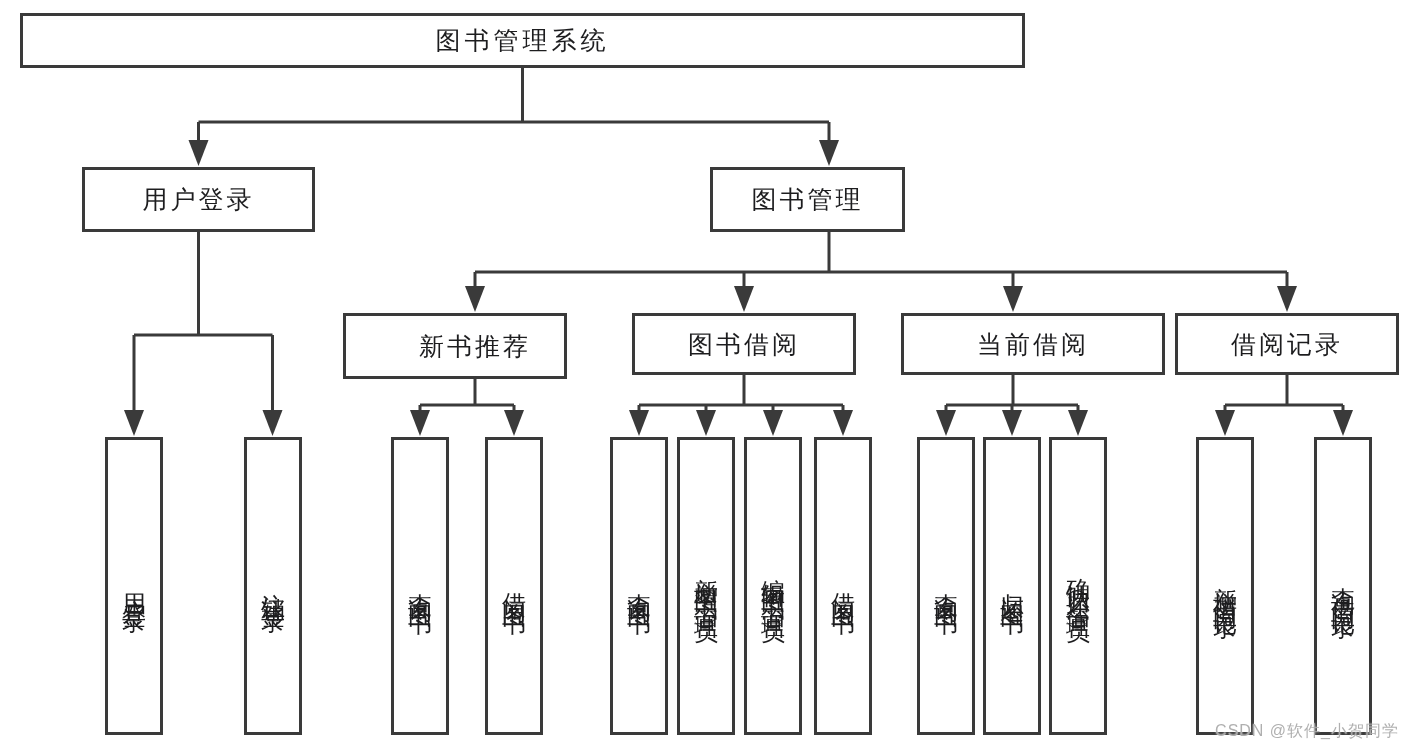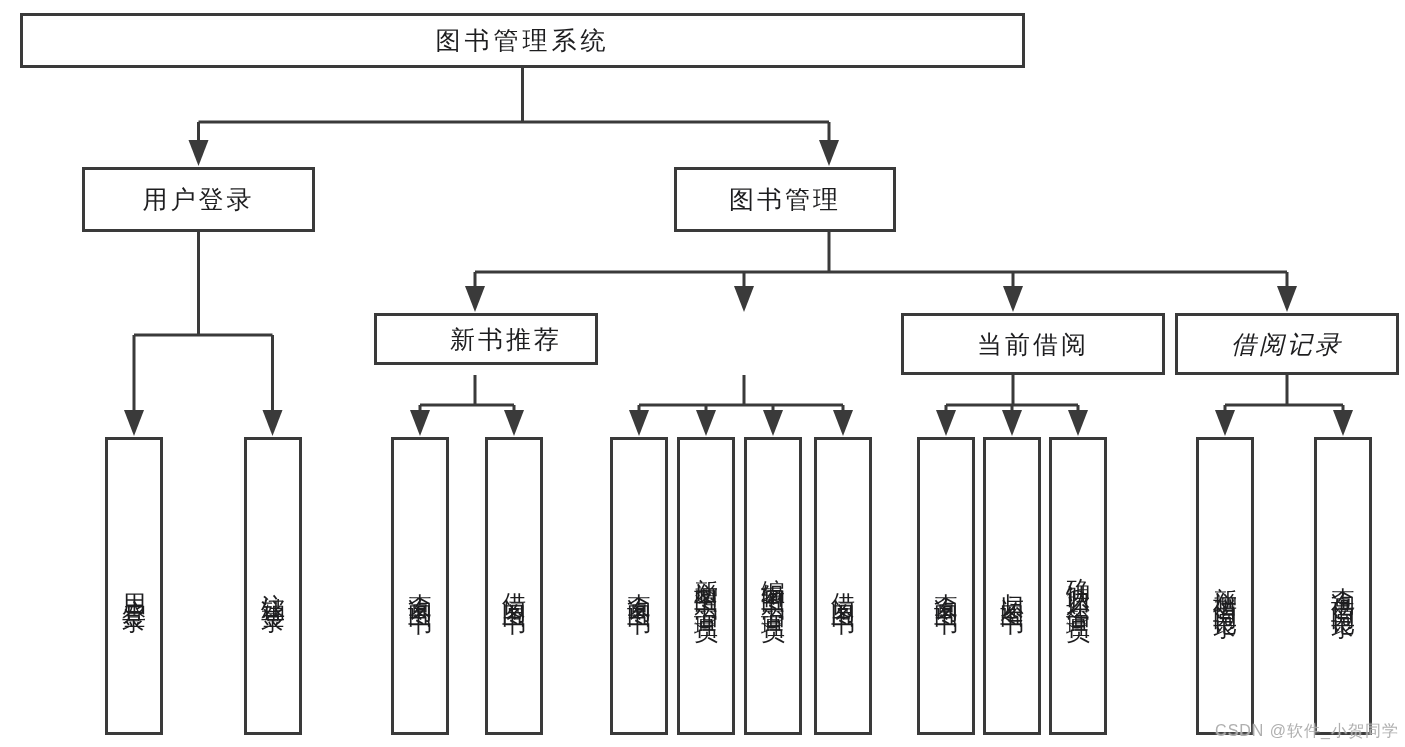--- a/index.html
+++ b/index.html
@@ -71,25 +71,26 @@
     <g>
       <path d="M1287 375 L1287 405 M1225 405 L1343 405 M1225 405 L1225 412 M1343 405 L1343 412"></path>
       <polygon points="1215,410 1235,410 1225,436"></polygon>
       <polygon points="1333,410 1353,410 1343,436"></polygon>
     </g>
   </svg>
 
   <div class="box root-box" style="left:20px;top:13px;width:1005px;height:55px;">图书管理系统</div>
 
   <div class="box h-box" style="left:82px;top:167px;width:233px;height:65px;">用户登录</div>
-  <div class="box h-box" style="left:674px;top:167px;width:222px;height:65px;">图书管理</div>
+  <div class="box h-box" style="left:710px;top:167px;width:195px;height:65px;">图书管理</div>
 
-  <div class="box h-box" style="left:374px;top:313px;width:224px;height:52px;padding-left:40px;">新书推荐</div>
+  <div class="box h-box" style="left:343px;top:313px;width:224px;height:66px;padding-left:40px;">新书推荐</div>
+  <div class="box h-box" style="left:632px;top:313px;width:224px;height:62px;">图书借阅</div>
   <div class="box h-box" style="left:901px;top:313px;width:264px;height:62px;">当前借阅</div>
-  <div class="box h-box" style="left:1175px;top:313px;width:224px;height:62px;font-style:italic;">借阅记录</div>
+  <div class="box h-box" style="left:1175px;top:313px;width:224px;height:62px;">借阅记录</div>
 
   <div class="box leaf" style="left:105px;">用户登录</div>
   <div class="box leaf" style="left:244px;">注销登录</div>
 
   <div class="box leaf" style="left:391px;">查询图书</div>
   <div class="box leaf" style="left:485px;">借阅图书</div>
 
   <div class="box leaf" style="left:610px;">查询图书</div>
   <div class="box leaf" style="left:677px;">新增图书（管理员）</div>
   <div class="box leaf" style="left:744px;">编辑图书（管理员）</div>

